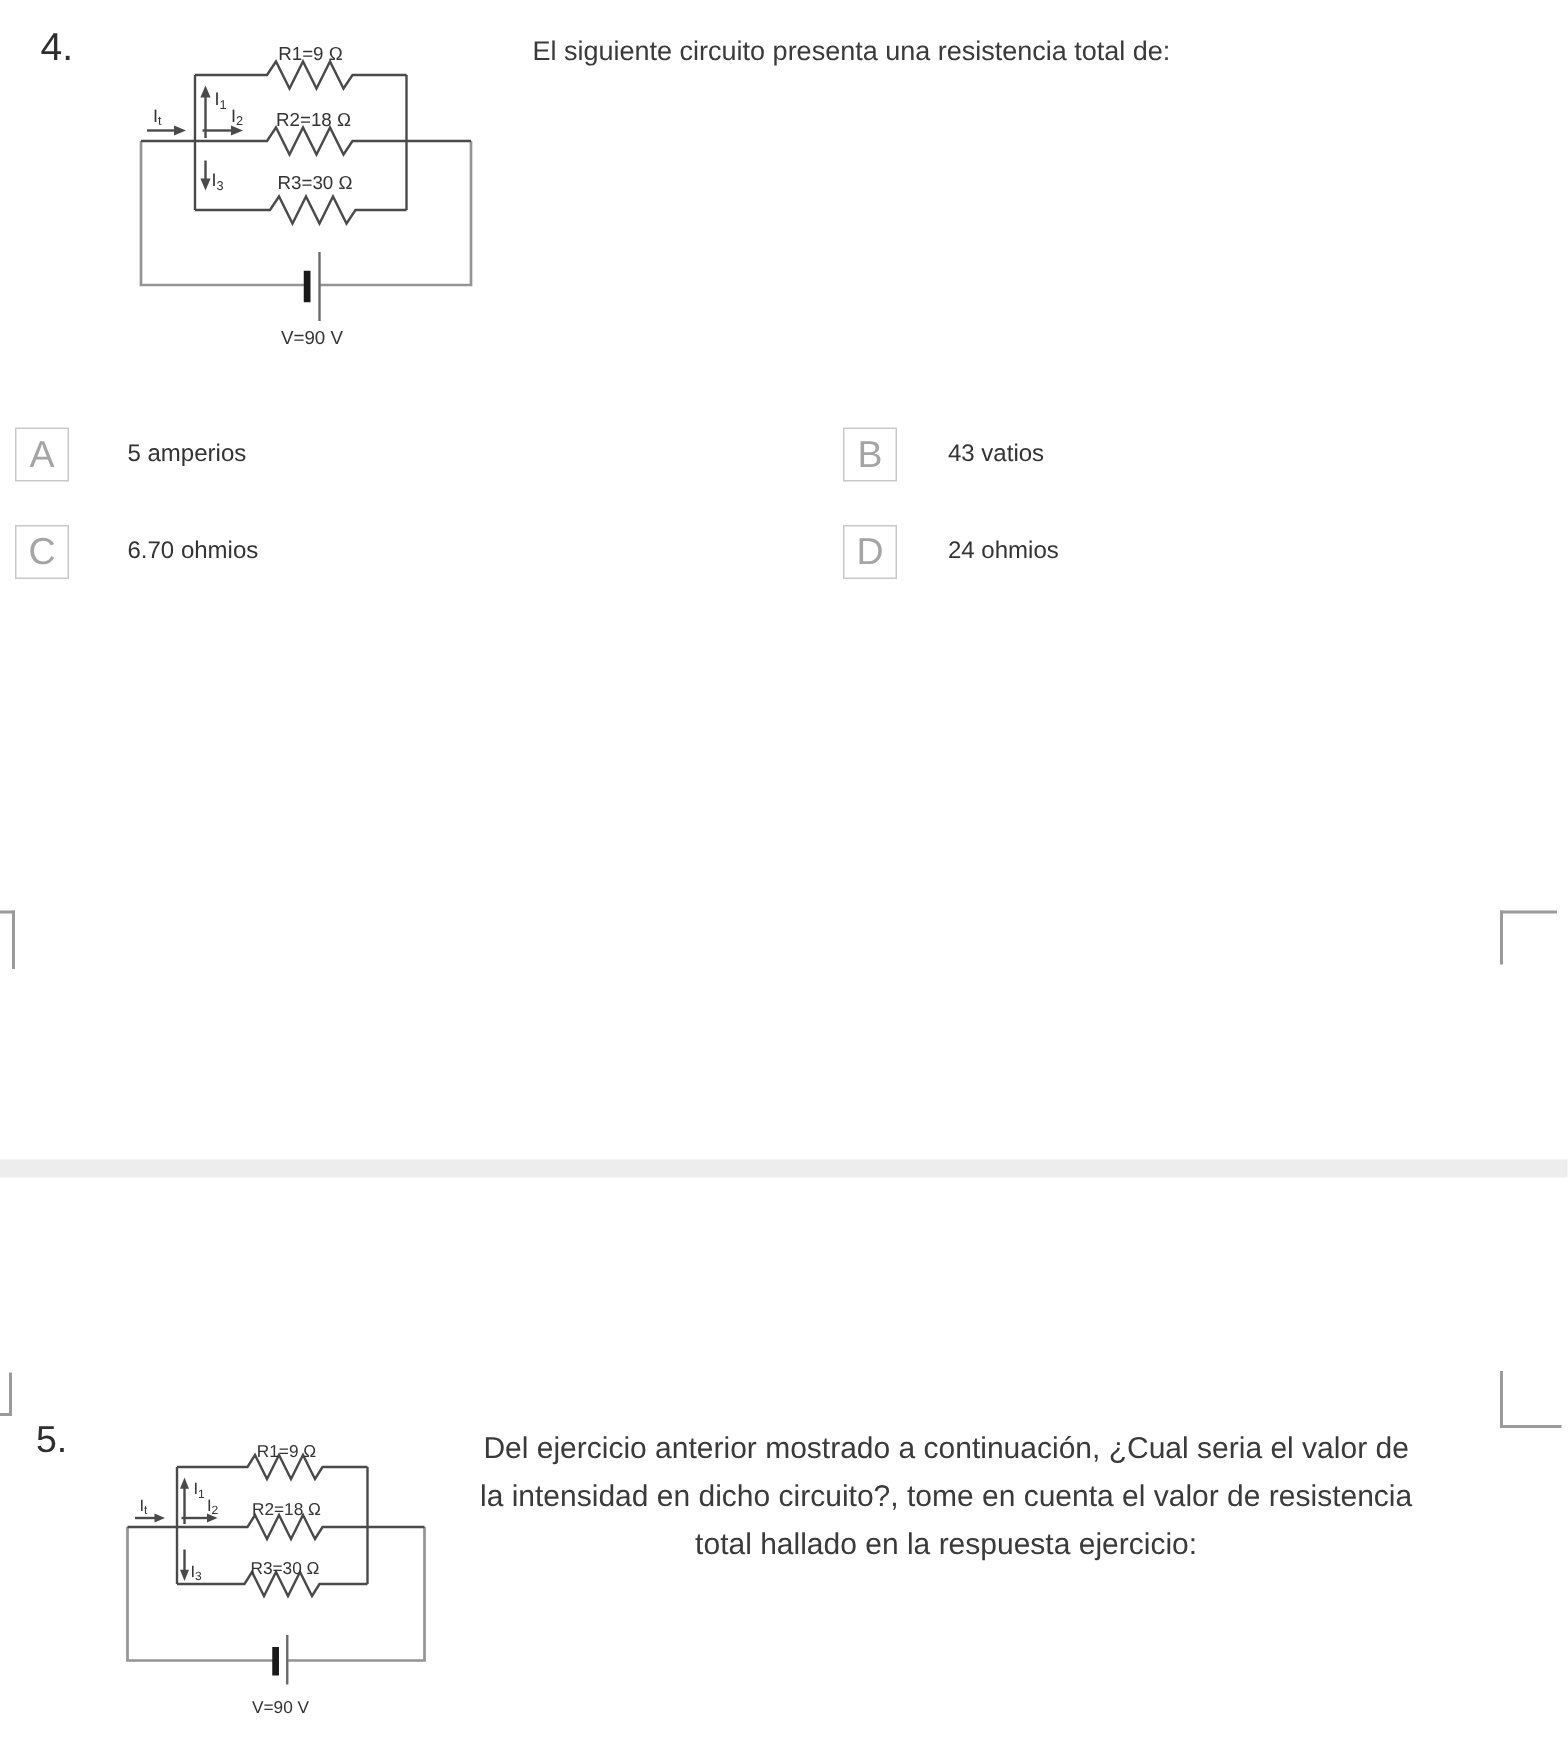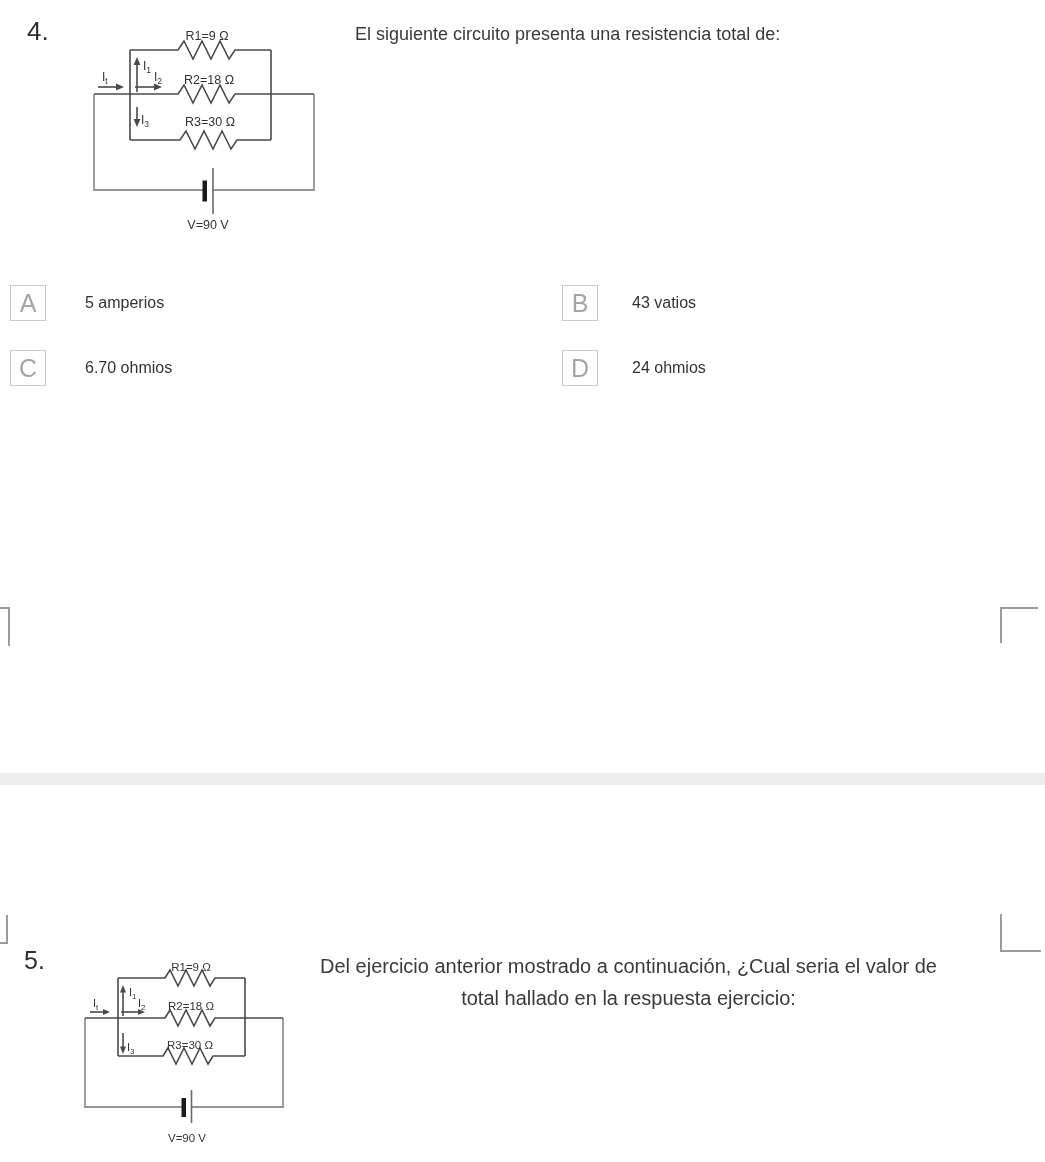--- a/index.html
+++ b/index.html
@@ -125,16 +125,17 @@
     <text x="190" y="1049" font-size="11.5" text-anchor="middle">R3=30 Ω</text>
     <text x="187" y="1142" font-size="11.5" text-anchor="middle">V=90 V</text>
     <text x="129" y="996" font-size="11"><tspan>I</tspan><tspan dy="2.5" font-size="8">1</tspan></text>
     <text x="93" y="1007" font-size="11"><tspan>I</tspan><tspan dy="2.5" font-size="8">t</tspan></text>
     <text x="138" y="1007" font-size="11"><tspan>I</tspan><tspan dy="2.5" font-size="8">2</tspan></text>
     <text x="127" y="1051" font-size="11"><tspan>I</tspan><tspan dy="2.5" font-size="8">3</tspan></text>
   </svg>
 
   <div class="q-text-multi" style="left:320px;top:950px;text-align:center;">
     <div>Del ejercicio anterior mostrado a continuación, ¿Cual seria el valor de</div>
+    <div>la intensidad en dicho circuito?, tome en cuenta el valor de resistencia</div>
     <div>total hallado en la respuesta ejercicio:</div>
   </div>
 
 </div>
 
 </body></html>

